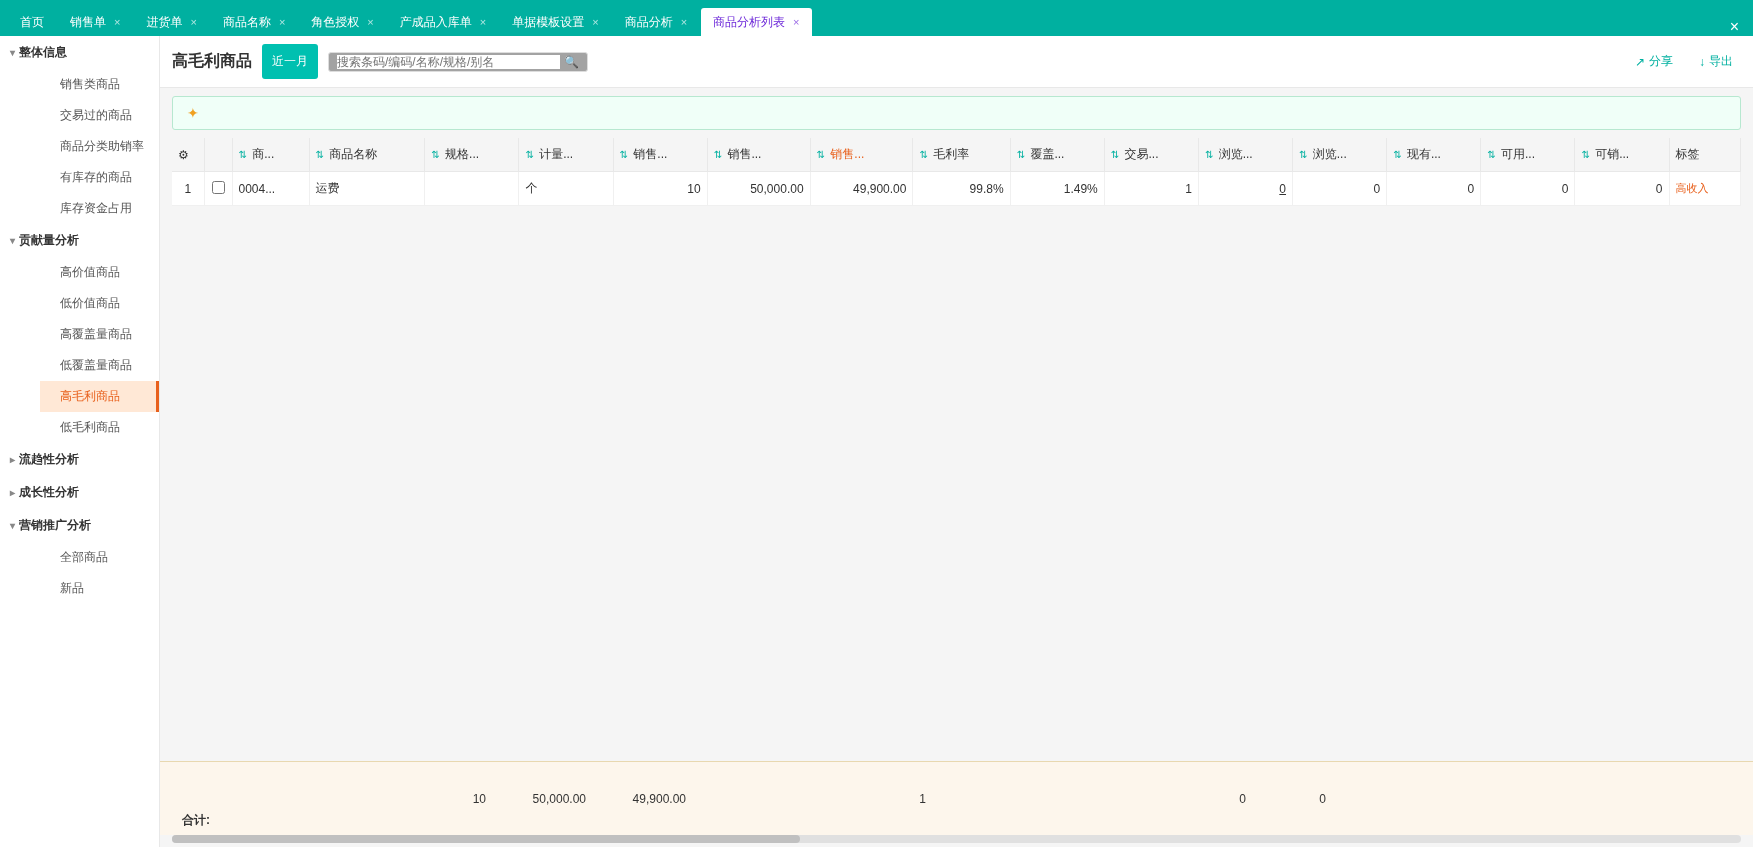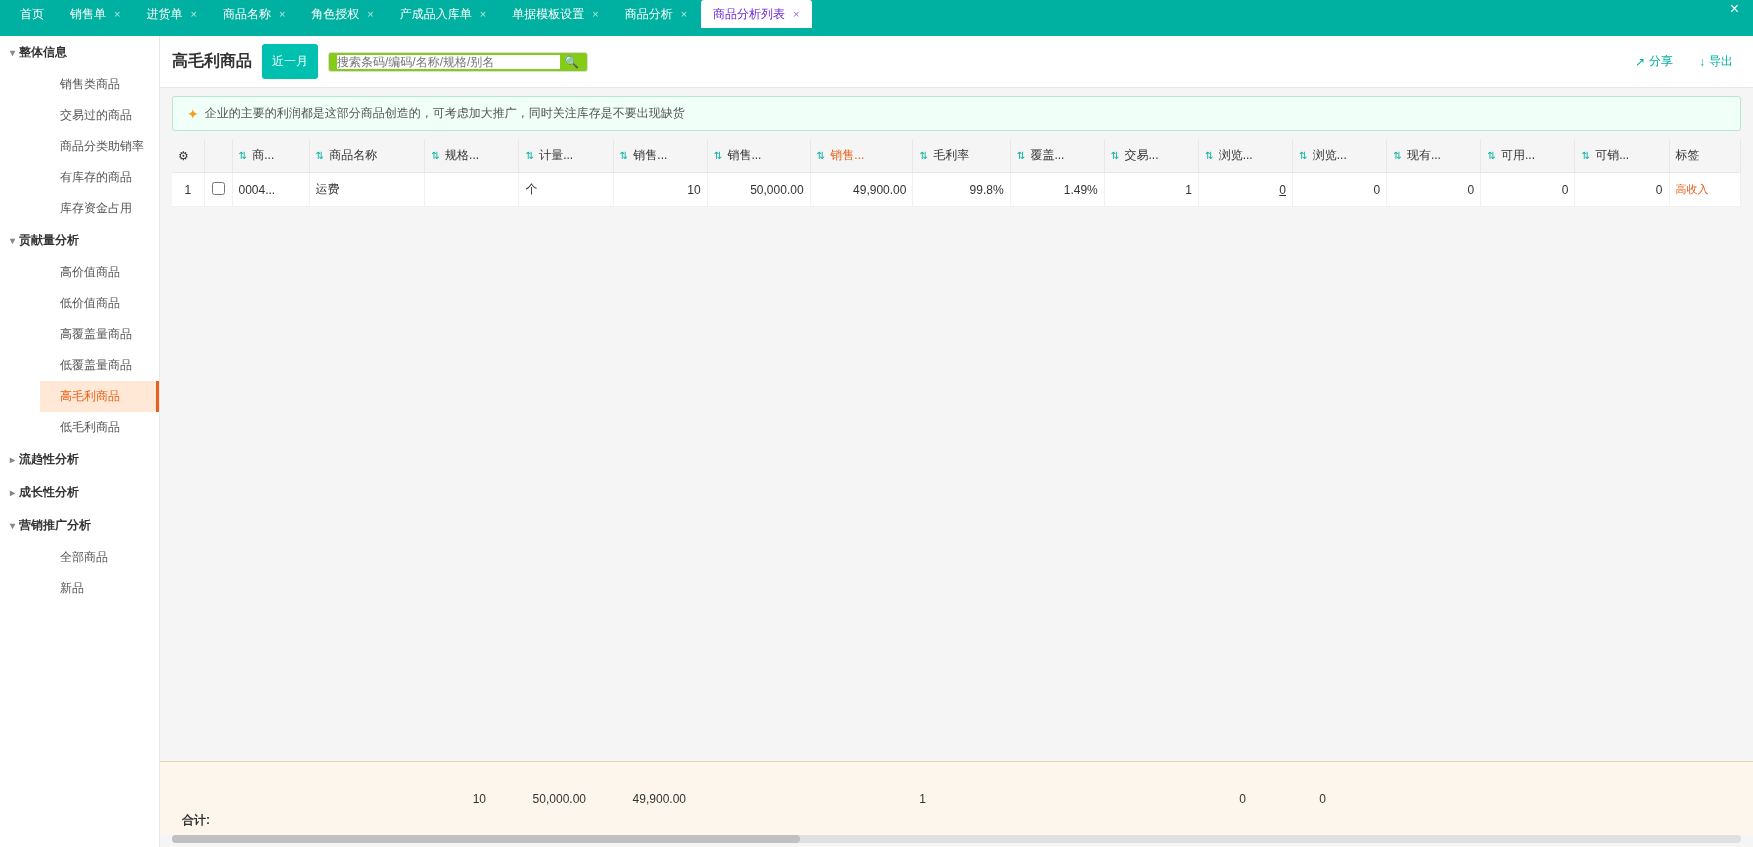--- a/index.html
+++ b/index.html
@@ -1,21 +1,21 @@
 <!DOCTYPE html>
 <html><head>
   <meta charset="utf-8">
   <style>
     * { box-sizing: border-box; margin: 0; padding: 0; font-family: 'Microsoft YaHei', Arial, sans-serif; font-size: 12px; }
     body { background: #f5f5f5; overflow: hidden; width: 1753px; height: 847px; }
 
     
     .top-nav {
       display: flex;
-      align-items: flex-start;
+      align-items: flex-end;
       background: #00b0a0;
       height: 36px;
       padding: 0 8px;
       gap: 2px;
     }
     .nav-item {
       display: flex;
       align-items: center;
       padding: 0 12px;
       height: 28px;
@@ -100,21 +100,21 @@
       cursor: pointer;
       font-size: 12px;
     }
     .search-box {
       display: flex;
       align-items: center;
       border: 1px solid #ddd;
       border-radius: 3px;
       padding: 2px 8px;
       gap: 4px;
-      background: #84cc16;
+      background: #a3a3a3;
       flex: 1;
       max-width: 260px;
     }
     .search-box input {
       border: none;
       outline: none;
       width: 100%;
       font-size: 12px;
       color: #999;
     }
@@ -371,21 +371,20 @@
         <span>分享</span>
       </div>
       <div class="header-action-btn">
         <span>↓</span>
         <span>导出</span>
       </div>
     </div>
 
     <div class="info-banner">
       <span class="info-icon">✦</span>
-      <span>企业的主要的利润都是这部分商品创造的，可考虑加大推广，同时关注库存是不要出现缺货</span>
     </div>
 
     <div class="table-wrapper">
       <table>
         <thead>
           <tr>
             <th style="width:32px;">
               <span>⚙</span>
             </th>
             <th style="width:28px;"></th>

